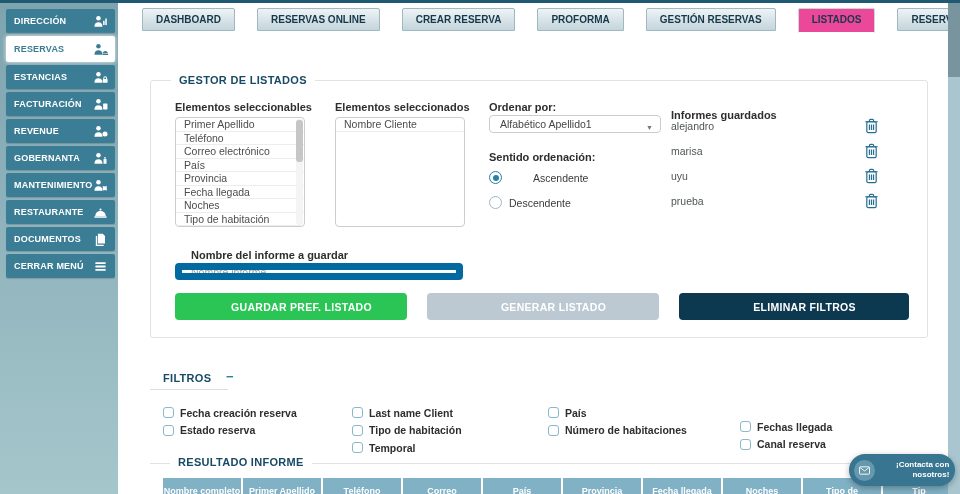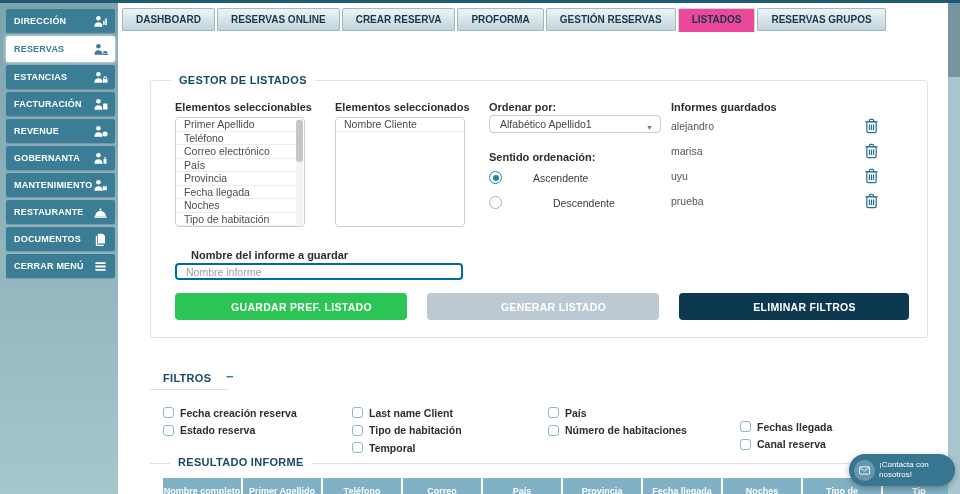--- a/index.html
+++ b/index.html
@@ -17,21 +17,21 @@
     border-radius:2px;display:flex;align-items:center;justify-content:space-between;
     padding:0 6px 0 8px;color:#fff;cursor:pointer;box-shadow:0 1px 1px rgba(0,0,0,.15);}
   .sb-item.active{background:#fff;color:var(--teal);height:26px;box-shadow:0 0 4px rgba(255,255,255,.8);}
   .sb-label{font-size:9px;font-weight:bold;letter-spacing:.2px;white-space:nowrap;}
   .sb-icon{width:17px;height:15px;flex:0 0 auto;}
   .sb-icon svg{width:100%;height:100%;fill:currentColor;}
   
   #tabbar{position:absolute;left:122px;top:8px;display:flex;gap:2px;z-index:3;}
   .tab{height:23px;line-height:21px;padding:0 13px;font-size:10px;font-weight:bold;color:#16384a;
     background:linear-gradient(180deg,#eef3f5,#c3d5dc);border:1px solid #a0b8c2;border-radius:2px 2px 0 0;
-    white-space:nowrap;cursor:pointer;}
+    white-space:nowrap;cursor:pointer;margin-left:20px;}
   .tab.active{background:#ec4899;border-color:#ccd6da;border-bottom-color:#fff;height:25px;}
   
   .fieldset{position:absolute;border:1px solid #e2e2e2;border-radius:3px;background:#fff;}
   #gestor{left:150px;top:80px;width:778px;height:258px;}
   .legend{position:absolute;top:-7px;left:20px;background:#fff;padding:0 8px;
     font-size:11px;font-weight:bold;color:var(--navy);letter-spacing:.3px;white-space:nowrap;}
   .col-label{position:absolute;font-size:11px;font-weight:bold;color:#2e2e2e;white-space:nowrap;}
   .listbox{position:absolute;top:36px;width:130px;height:110px;border:1px solid #c9ced1;
     border-radius:4px;background:#fff;overflow:hidden;}
   .list-items{position:absolute;left:0;top:0;right:0;}
@@ -46,21 +46,21 @@
   .radio{width:13px;height:13px;border:1px solid #9fb6c0;border-radius:50%;background:#fff;
     display:inline-block;position:relative;margin-right:7px;flex:0 0 auto;}
   .opt.selected .radio{border-color:var(--accent);}
   .opt.selected .radio::after{content:'';position:absolute;inset:2.5px;background:var(--accent);border-radius:50%;}
   .opt span.txt{font-size:10.5px;color:#3a3a3a;}
   #saved-rows{position:absolute;left:520px;top:32px;width:208px;}
   .saved-row{display:flex;align-items:center;justify-content:space-between;height:25px;}
   .saved-name{font-size:10.5px;color:#4f5557;}
   .trash-btn{width:16px;height:18px;cursor:pointer;background:none;border:none;padding:0;}
   .trash-btn svg{stroke:#276f92;fill:none;stroke-width:1.3;}
-  .input{position:absolute;left:24px;top:182px;width:288px;height:17px;border:2px solid #0369a1;
+  .input{position:absolute;left:24px;top:182px;width:288px;height:17px;border:7px solid #0369a1;
     border-radius:4px;font-size:10.5px;color:#333;padding:0 0 0 9px;outline:none;}
   .input::placeholder{color:#9aa0a3;}
   .btn{position:absolute;top:212px;height:27px;border:none;border-radius:4px;color:#fff;
     font-size:10.5px;font-weight:bold;letter-spacing:.3px;cursor:pointer;padding-left:21px;}
   #btn-save{left:24px;width:232px;background:var(--green);}
   #btn-generate{left:276px;width:232px;background:#bcc9d2;}
   #btn-clear{left:528px;width:230px;background:var(--darkbtn);}
   
   #filtros{position:absolute;left:150px;top:372px;width:778px;}
   #filtros-header{position:relative;width:78px;border-bottom:1px solid #ddd;padding:0 0 5px 13px;
@@ -79,21 +79,21 @@
   .th{width:80px;height:26px;background:var(--tableblue);border-right:2px solid #fff;
     color:#fff;font-size:9px;font-weight:bold;text-align:center;padding-top:8px;
     white-space:nowrap;overflow:hidden;flex:0 0 auto;}
   .th:last-child{width:72px;border-right:none;}
   
   #contact{position:absolute;right:5px;top:454px;width:106px;height:32px;border-radius:16px;
     background:#377590;box-shadow:0 2px 6px rgba(0,0,0,.3);display:flex;align-items:center;
     padding-left:5px;cursor:pointer;z-index:20;}
   #contact .env{width:21px;height:21px;border-radius:50%;background:#6699ad;display:flex;
     align-items:center;justify-content:center;flex:0 0 auto;}
-  #contact .txt{margin-left:4px;color:#fff;font-size:8px;font-weight:normal;line-height:1.25;text-align:left;}
+  #contact .txt{margin-left:21px;color:#fff;font-size:8px;font-weight:bold;line-height:1.25;text-align:right;}
   
   #pagescroll{position:absolute;right:0;top:3px;bottom:0;width:12px;background:#a9c6d0;z-index:10;}
   #pagescroll .thumb{position:absolute;top:0;left:0;width:12px;height:74px;background:#78959f;}
 </style>
 </head>
 <body>
 
 <div id="page">
   <div id="topline"></div>
 
@@ -269,27 +269,27 @@
     </div>
 
     <div class="col-label" style="left:338px;top:70px;">Sentido ordenación:</div>
     <div style="position:absolute;left:338px;top:84px;">
 
         <div class="opt selected" style="position:relative;height:25px;gap:24px;">
           <span class="radio"></span>
           <span class="txt">Ascendente</span>
         </div>
 
-        <div class="opt" style="position:relative;height:25px;gap:44px;">
+        <div class="opt" style="position:relative;height:25px;">
           <span class="radio"></span>
           <span class="txt">Descendente</span>
         </div>
       </div>
 
-    <div class="col-label" style="left:520px;top:20px;">Informes guardados</div>
+    <div class="col-label" style="left:520px;top:28px;">Informes guardados</div>
     <div id="saved-rows">
 
         <div class="saved-row">
           <span class="saved-name">alejandro</span>
           <button class="trash-btn">
             <svg viewBox="0 0 16 18" width="15" height="17">
               <rect x="3" y="5" width="10" height="11.5" rx="1.5"></rect>
               <path d="M1.5 5h13"></path>
               <path d="M5.8 5V3.6a1.2 1.2 0 0 1 1.2-1.2h2a1.2 1.2 0 0 1 1.2 1.2V5"></path>
               <path d="M5.8 7.8v6M8 7.8v6M10.2 7.8v6"></path>

